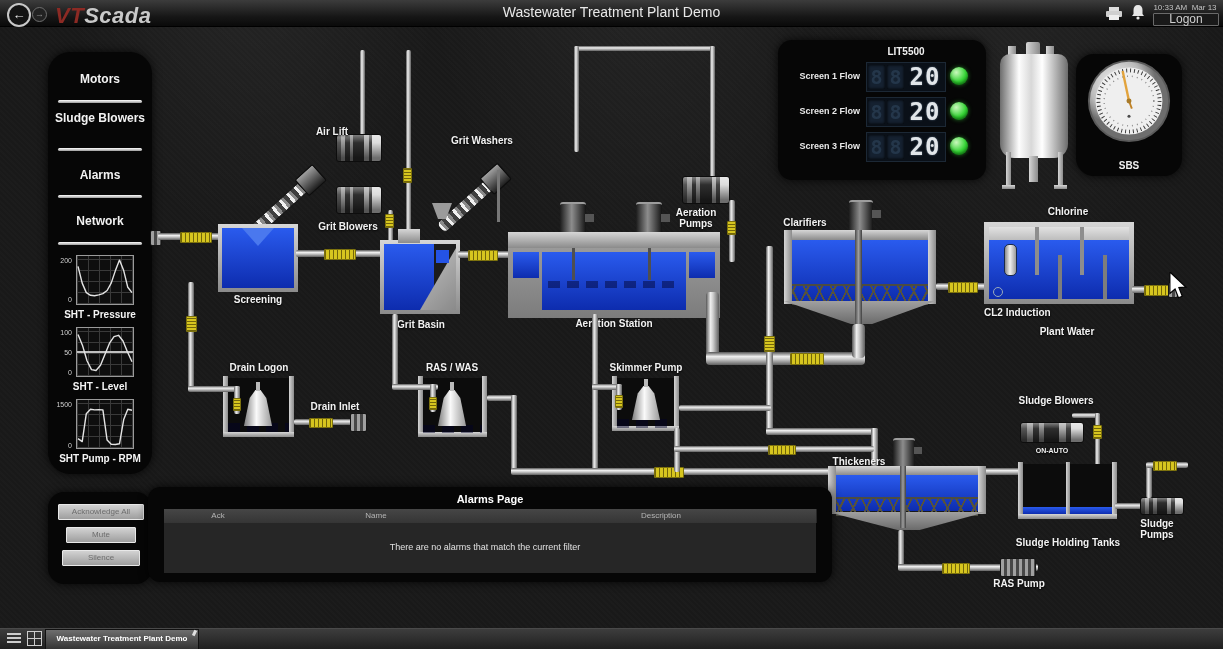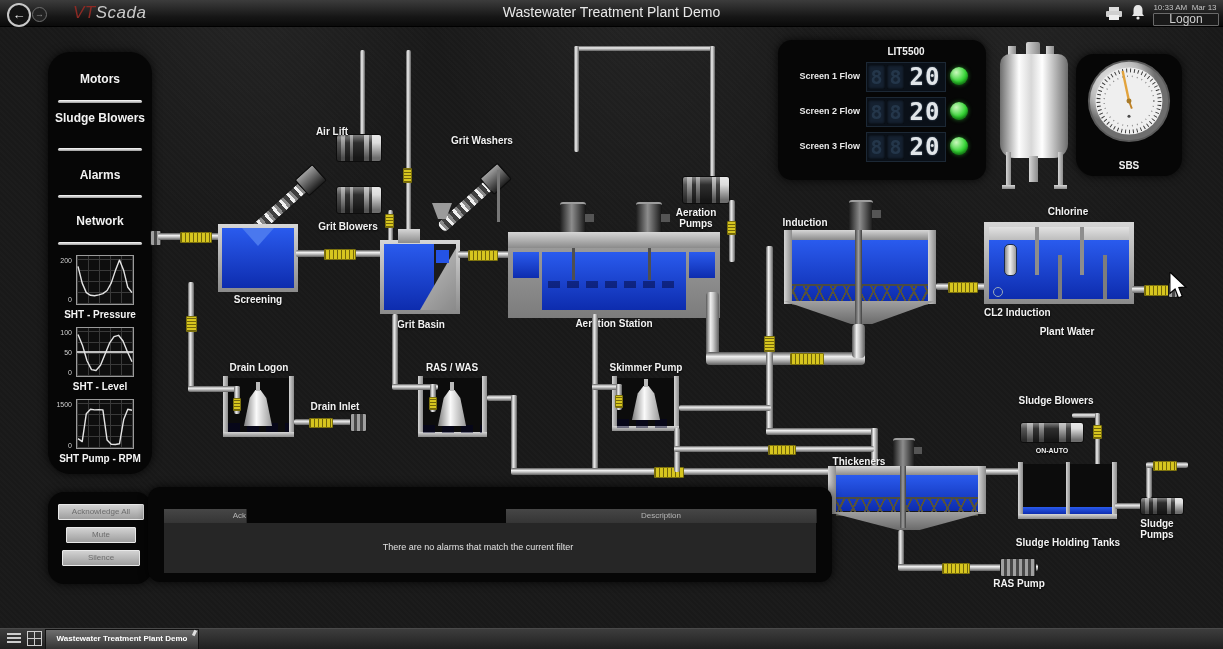--- a/index.html
+++ b/index.html
@@ -9,21 +9,21 @@
       radial-gradient(ellipse 280px 440px at 255px -60px, rgba(255,255,255,.060), transparent 68%),
       radial-gradient(ellipse 320px 480px at 640px -60px, rgba(255,255,255,.055), transparent 68%),
       radial-gradient(ellipse 320px 480px at 1010px -60px, rgba(255,255,255,.050), transparent 68%),
       repeating-linear-gradient(45deg, rgba(255,255,255,.010) 0 2px, transparent 2px 4px),
       #191919;}
   .abs{position:absolute;}
   
   .titlebar{left:0;top:0;width:1223px;height:26px;background:linear-gradient(180deg,#3c3c3c,#161616 65%,#0a0a0a);border-bottom:1px solid #000;}
   .navcircle{border-radius:50%;display:flex;align-items:center;justify-content:center;}
   .apptitle{left:0;top:4px;width:1223px;text-align:center;color:#e8e8e8;font-size:14px;}
-  .logo{font-style:italic;font-weight:normal;font-size:17px;letter-spacing:.5px;margin-left:18px;}
+  .logo{font-style:italic;font-weight:bold;font-size:22px;letter-spacing:.5px;}
   .smallbtn{background:#191919;border:1px solid #6a6a6a;color:#cfcfcf;font-size:12px;text-align:center;line-height:11px;border-radius:1px;}
   .taskbar{left:0;top:628px;width:1223px;height:21px;background:linear-gradient(180deg,#3d3d3d,#1e1e1e);border-top:1px solid #4a4a4a;}
   .tab{background:linear-gradient(180deg,#6e6e6e,#343434);border:1px solid #111;border-bottom:none;color:#fff;font-size:8px;font-weight:bold;text-align:center;line-height:18px;}
   
   .panel{background:#060606;box-shadow:0 0 10px rgba(0,0,0,.8);}
   .navitem{color:#f2f2f2;font-size:12px;font-weight:bold;text-align:center;line-height:13px;cursor:pointer;}
   .sep{height:3px;background:linear-gradient(180deg,#ffffff,#9a9a9a);border-radius:2px;}
   .tick{color:#cfcfcf;font-size:7px;text-align:right;}
   .plot{background:
       repeating-linear-gradient(90deg,#3a3a3a 0 1px,transparent 1px 11px),
@@ -259,21 +259,21 @@
   <div class="abs hmotor" style="left:682px;top:176px;width:46px;height:26px;"></div>
   <div class="abs lbl" style="left:662px;top:207px;width:68px;">Aeration Pumps</div>
   <div class="abs pipe-v" style="left:729px;top:200px;height:62px;width:6px;"></div>
   <div class="abs tag-v" style="left:727px;top:221px;height:12px;"></div>
 
   <div class="abs pipe-v thick" style="left:706px;top:292px;height:68px;"></div>
   <div class="abs pipe-h thick" style="left:706px;top:352px;width:159px;"></div>
   <div class="abs pipe-v thick" style="left:852px;top:324px;height:34px;"></div>
   <div class="abs tag" style="left:790px;top:353px;width:32px;height:10px;"></div>
 
-  <div class="abs lbl" style="left:770px;top:217px;width:70px;">Induction</div>
+  <div class="abs lbl" style="left:770px;top:217px;width:70px;">Clarifiers</div>
   <div class="abs vmotor" style="left:849px;top:200px;width:24px;height:32px;"></div>
   <div class="abs" style="left:872px;top:210px;width:9px;height:8px;background:#555;"></div>
   <div class="abs wall" style="left:784px;top:230px;width:152px;height:10px;"></div>
   <div class="abs wallv" style="left:784px;top:230px;width:8px;height:74px;"></div>
   <div class="abs wallv" style="left:928px;top:230px;width:8px;height:74px;"></div>
   <div class="abs water" style="left:792px;top:240px;width:136px;height:62px;"></div>
   <div class="abs truss" style="left:792px;top:284px;width:136px;height:17px;"></div>
   <div class="abs cone" style="left:784px;top:301px;width:152px;height:23px;"></div>
   <div class="abs" style="left:855px;top:230px;width:7px;height:94px;background:linear-gradient(90deg,#4a4a4a,#9d9d9d,#3f3f3f);"></div>
 
@@ -398,25 +398,27 @@
   <div class="abs lbl" style="left:1014px;top:537px;width:108px;">Sludge Holding Tanks</div>
 
   <div class="abs pipe-h" style="left:1115px;top:503px;width:28px;height:6px;"></div>
   <div class="abs hmotor" style="left:1140px;top:497px;width:42px;height:16px;"></div>
   <div class="abs lbl" style="left:1128px;top:518px;width:58px;">Sludge Pumps</div>
   <div class="abs pipe-v" style="left:1146px;top:464px;height:34px;width:6px;"></div>
   <div class="abs pipe-h" style="left:1146px;top:462px;width:42px;height:6px;"></div>
   <div class="abs tag" style="left:1153px;top:461px;width:22px;height:8px;"></div>
 
   <div class="abs panel" style="left:148px;top:487px;width:684px;height:95px;border-radius:12px;"></div>
+  <div class="abs alarmtitle" style="left:148px;top:493px;width:684px;">Alarms Page</div>
   <div class="abs thead" style="left:164px;top:509px;width:26px;height:14px;"></div>
-  <div class="abs thead" style="left:190px;top:509px;width:56px;height:14px;text-align:right;">Ack</div>
+  <div class="abs thead" style="left:190px;top:509px;width:56px;height:14px;">Ack</div>
+  <div class="abs thead" style="left:246px;top:509px;width:260px;height:14px;">Name</div>
   <div class="abs thead" style="left:506px;top:509px;width:310px;height:14px;">Description</div>
   <div class="abs tbody" style="left:164px;top:523px;width:652px;height:50px;"></div>
-  <div class="abs emptymsg" style="left:152px;top:542px;width:652px;">There are no alarms that match the current filter</div>
+  <div class="abs emptymsg" style="left:159px;top:542px;width:652px;">There are no alarms that match the current filter</div>
 
   <div class="abs taskbar"></div>
   <div class="abs" style="left:7px;top:633px;width:14px;height:11px;">
     <div style="height:2px;background:#ccc;margin-bottom:2px;"></div>
       <div style="height:2px;background:#ccc;margin-bottom:2px;"></div>
       <div style="height:2px;background:#ccc;"></div>
   </div>
   <div class="abs" style="left:27px;top:631px;width:13px;height:13px;border:1px solid #ccc;">
     <div style="position:absolute;left:6px;top:0;width:1px;height:13px;background:#ccc;"></div>
     <div style="position:absolute;left:0;top:6px;width:13px;height:1px;background:#ccc;"></div>

